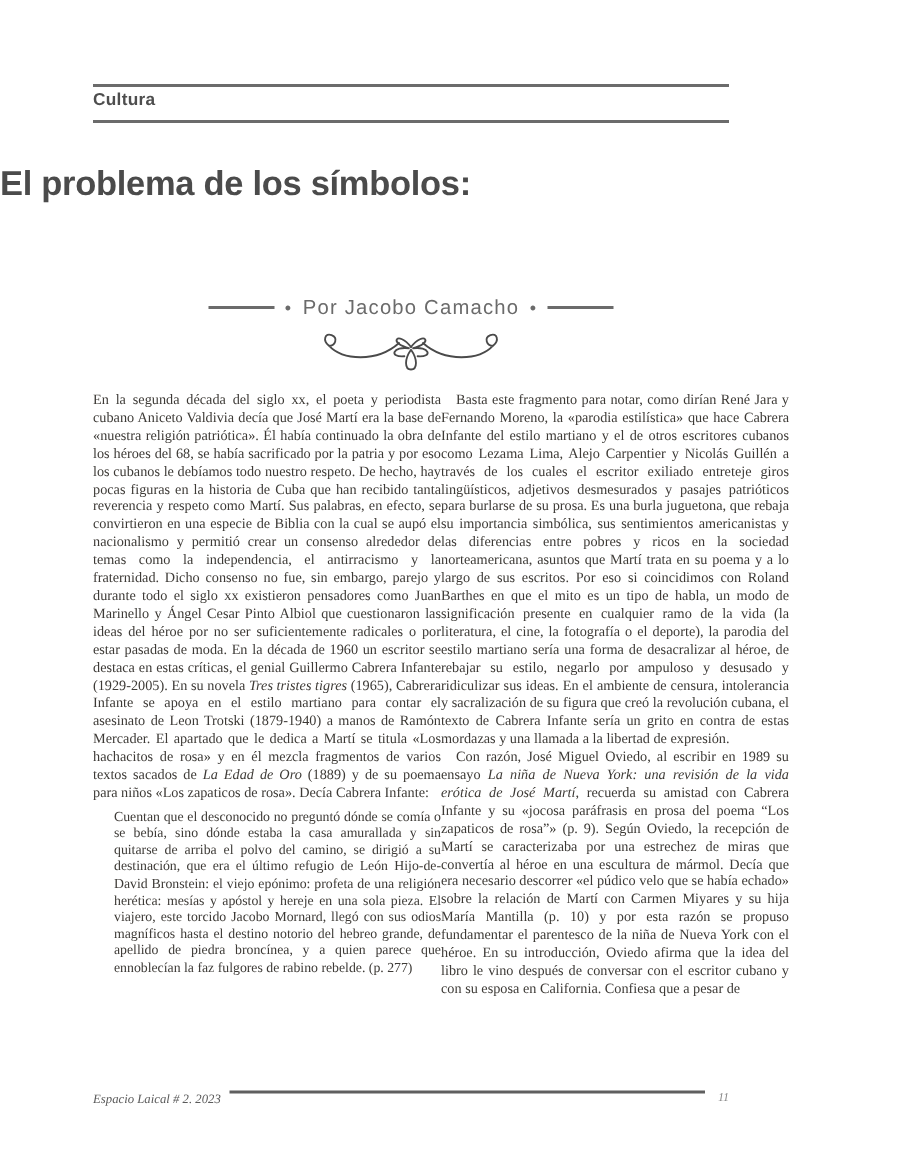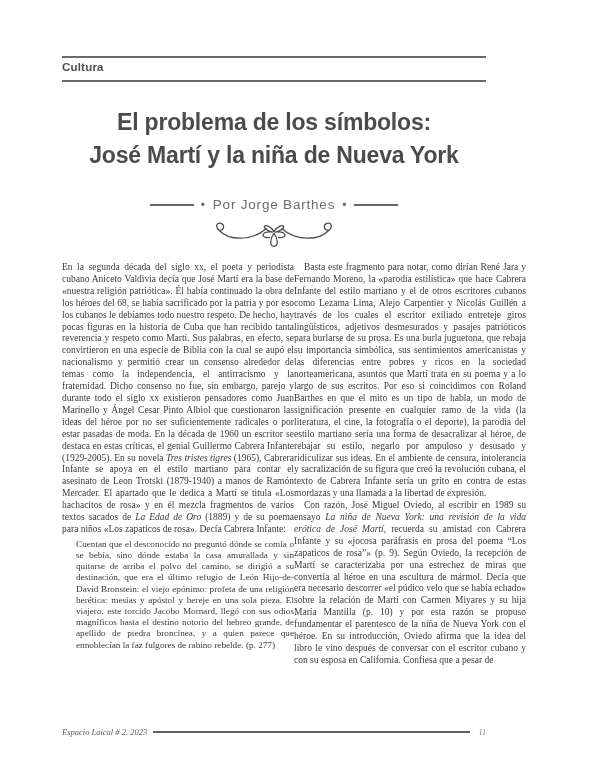--- a/index.html
+++ b/index.html
@@ -31,21 +31,21 @@
     font-size: 11.5px;
     letter-spacing: 0.2px;
     color: #4e4e4e;
   }
   
   .title {
     position: absolute;
     top: 106px;
     left: 0;
     width: 100%;
-    text-align: center;
+    text-align: left;
     font-family: "Liberation Sans", sans-serif;
     font-weight: bold;
     font-size: 23px;
     line-height: 33px;
     letter-spacing: -0.2px;
     color: #4b4b4b;
   }
   
   .byline {
     position: absolute;
@@ -101,21 +101,21 @@
     text-align: justify;
     color: #3d3a36;
   }
   
   .footer {
     position: absolute;
     left: 62px;
     right: 62px;
     top: 727px;
     display: flex;
-    align-items: center;
+    align-items: flex-start;
   }
   .footer .journal {
     font-style: italic;
     font-size: 8.5px;
     color: #5a5a5a;
     white-space: nowrap;
   }
   .footer .footer-rule {
     flex: 1;
     height: 1.6px;
@@ -132,27 +132,26 @@
 <body>
 
 <div class="page">
 
   <div class="rule rule-top"></div>
   <div class="section-label">Cultura</div>
   <div class="rule rule-bottom"></div>
 
   <div class="title">
     <div>El problema de los símbolos:</div>
-    <div>José Martí y la niña de Nueva York</div>
   </div>
 
   <div class="byline">
     <span class="dash"></span>
     <span class="bullet">•</span>
-    <span class="byline-text">Por Jorge Barthes</span>
+    <span class="byline-text">Por Jacobo Camacho</span>
     <span class="bullet">•</span>
     <span class="dash"></span>
   </div>
 
   <div class="ornament">
     <svg width="126" height="30" viewBox="0 0 140 34">
       <g fill="none" stroke="#4a4a4a" stroke-width="1.4" stroke-linecap="round">
         <path d="M8 13 C3 9 5 3 10 5 C15 7 13 13 8 13 C18 24 44 26 61 11"></path>
         <path d="M132 13 C137 9 135 3 130 5 C125 7 127 13 132 13 C122 24 96 26 79 11"></path>
         <path d="M70 14 C60 1 52 11 69 15 C56 13 53 22 65 21"></path>

